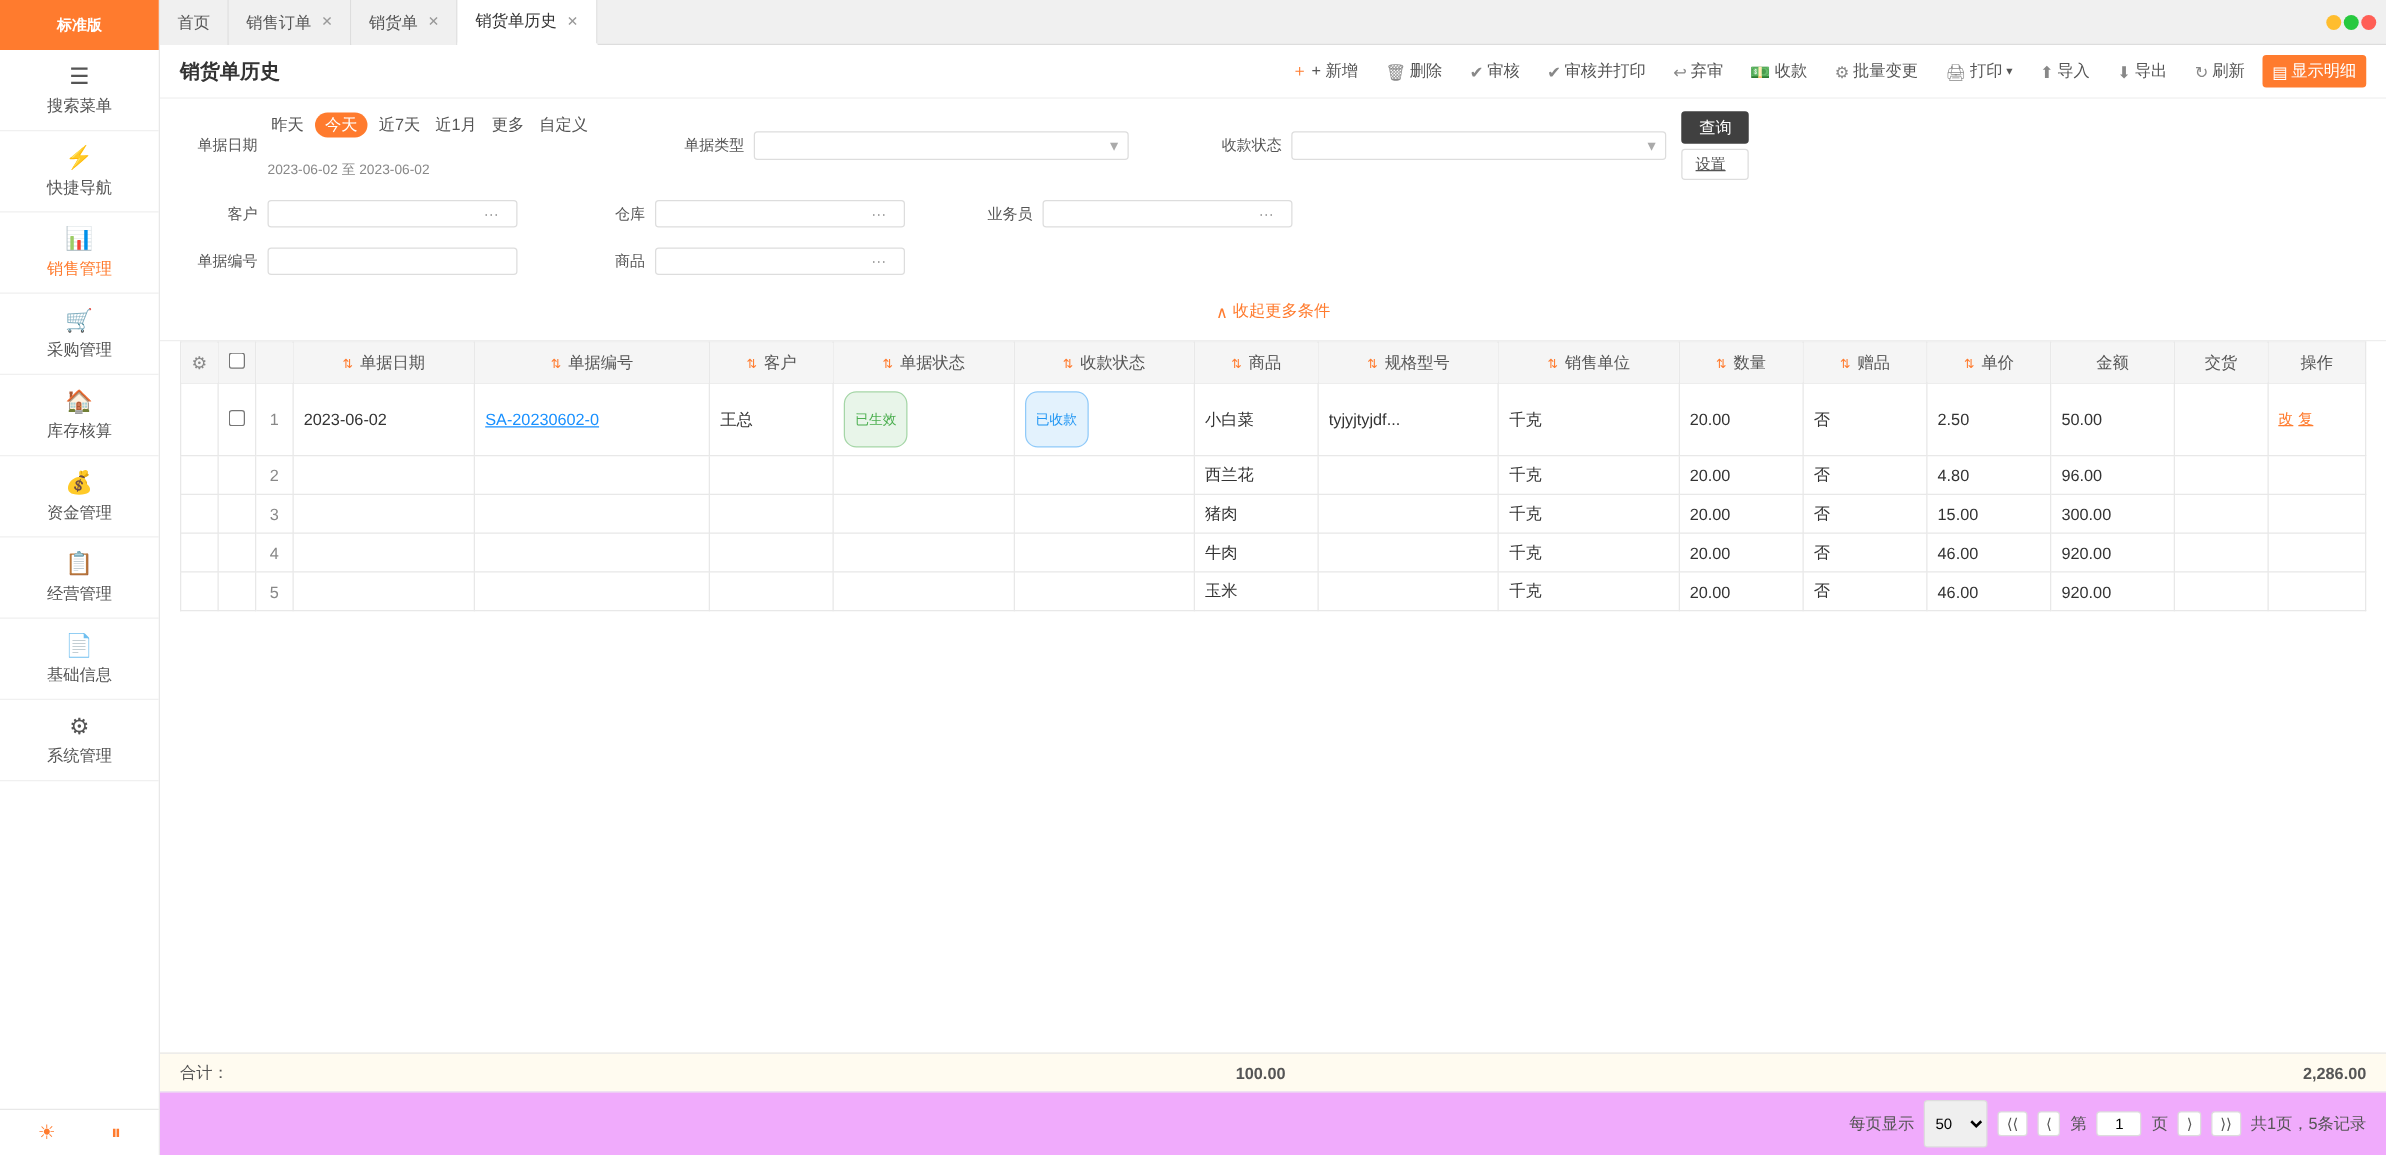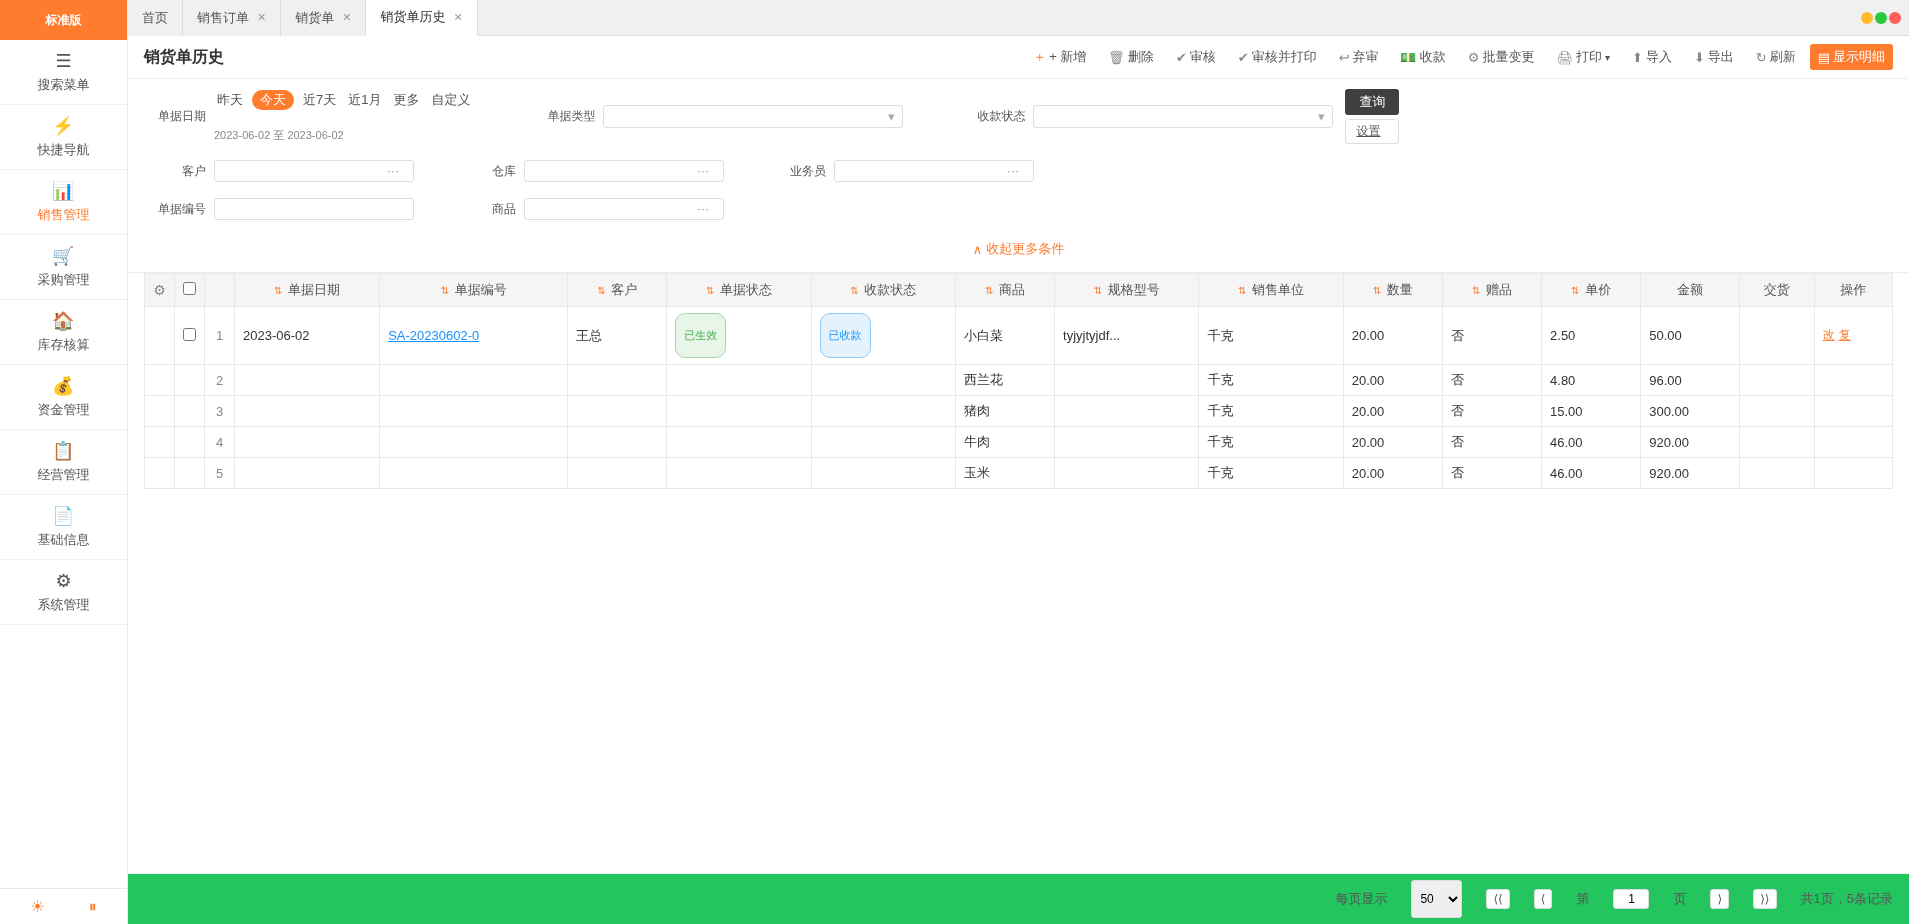--- a/index.html
+++ b/index.html
@@ -315,23 +315,23 @@
     .footer-total-qty { flex: 1; text-align: center; font-weight: bold; }
     .footer-total-amount { width: 200px; text-align: right; font-weight: bold; }
 
     
     .pagination-bar {
       display: flex;
       align-items: center;
       justify-content: flex-end;
       padding: 6px 16px;
       border-top: 1px solid #eee;
-      background: #22c55e;
+      background: #f0abfc;
       flex-shrink: 0;
-      gap: 24px;
+      gap: 8px;
       font-size: 12px;
       color: #555;
     }
     .page-size-select {
       border: 1px solid #ddd;
       border-radius: 3px;
       padding: 10px 4px;
       font-size: 12px;
     }
     .page-btn {
@@ -724,20 +724,25 @@
               <td>否</td>
               <td>46.00</td>
               <td>920.00</td>
               <td></td>
               <td></td>
             </tr>
           </tbody>
       </table>
     </div>
 
+    <div class="table-footer">
+      <span class="footer-total-label">合计：</span>
+      <span class="footer-total-qty">100.00</span>
+      <span class="footer-total-amount">2,286.00</span>
+    </div>
 
     <div class="pagination-bar">
       <span>每页显示</span>
       <select class="page-size-select">
         <option>50</option>
         <option>100</option>
         <option>200</option>
       </select>
       <button class="page-btn">⟨⟨</button>
       <button class="page-btn">⟨</button>

